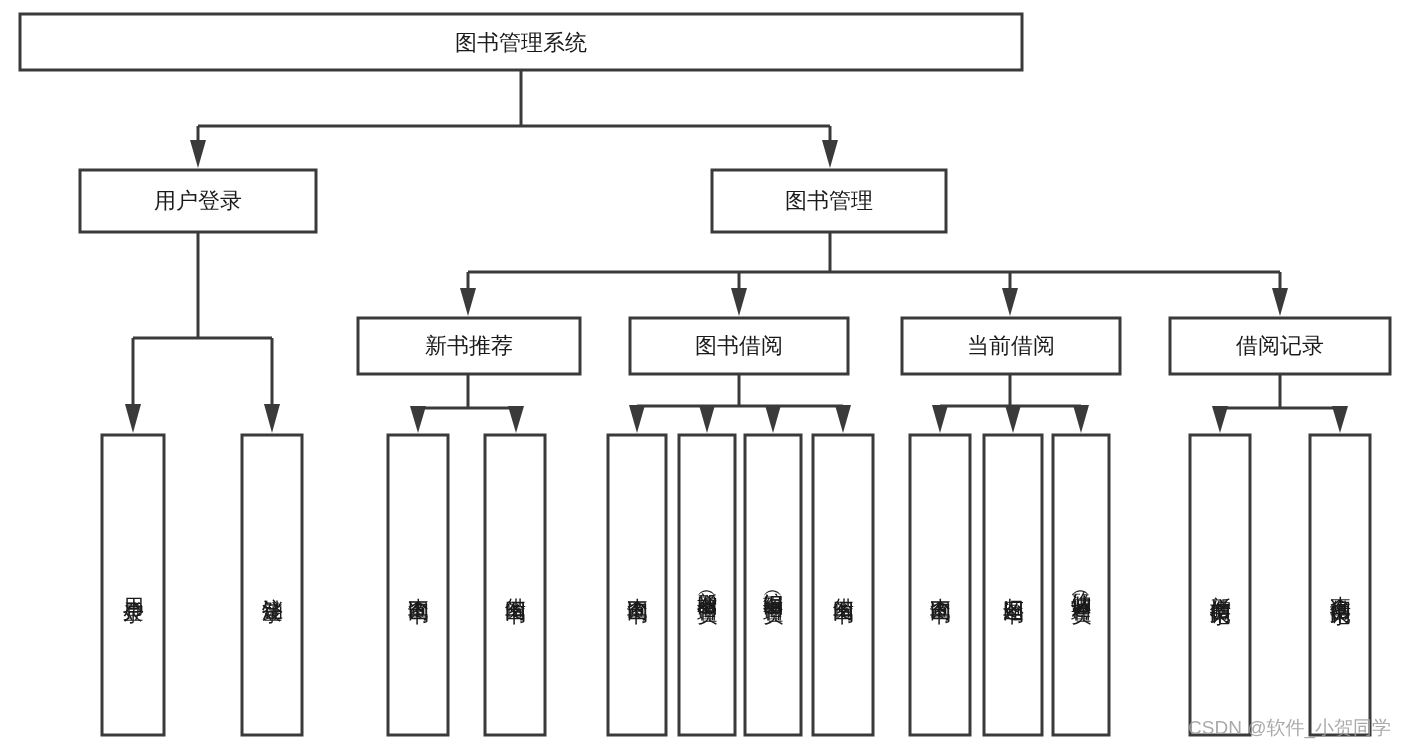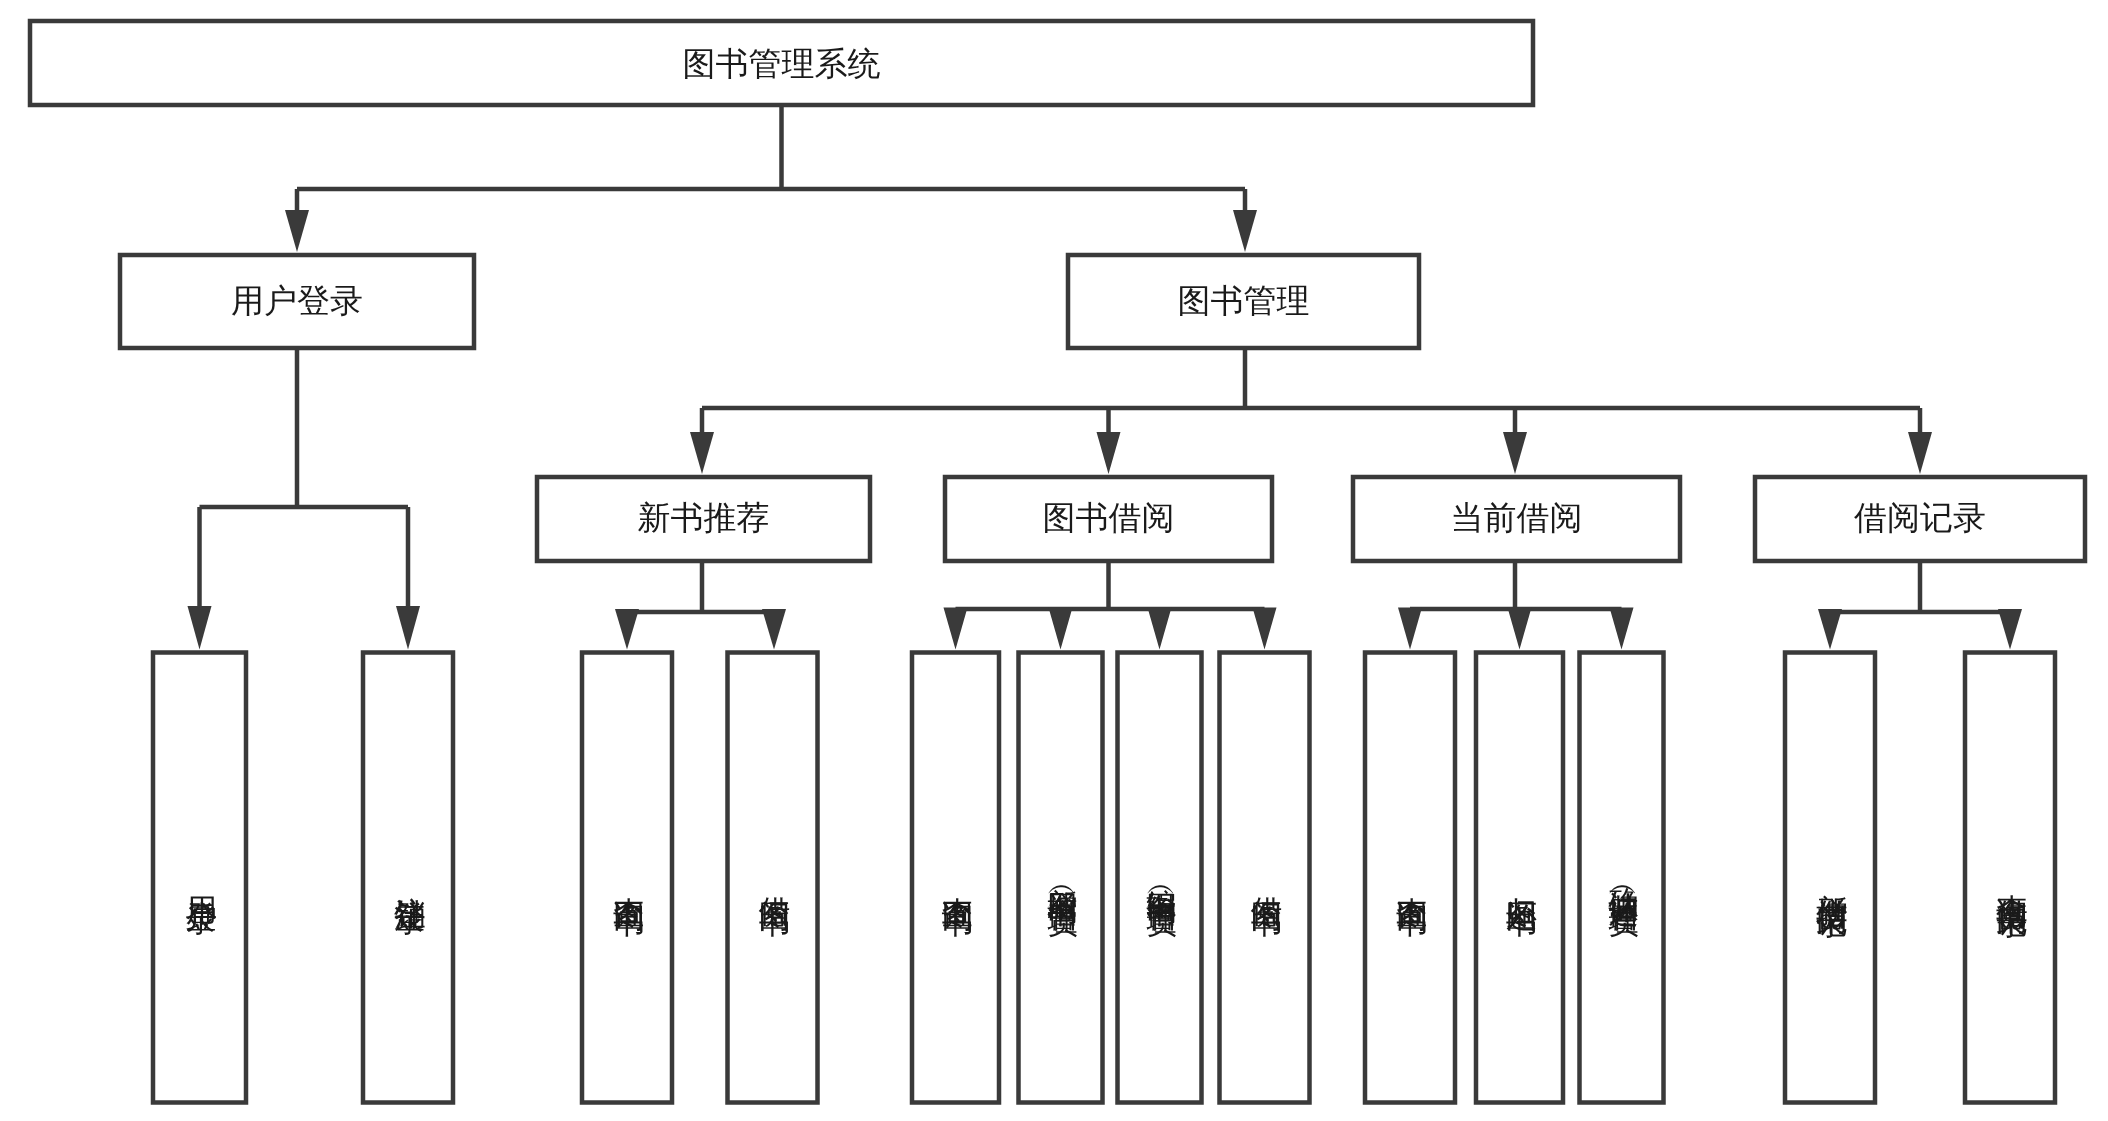--- a/index.html
+++ b/index.html
@@ -199,14 +199,15 @@
   <div class="node-label-v" style="left:608px;  top:435px; width:58px; height:300px;">查询图书</div>
   <div class="node-label-v" style="left:679px;  top:435px; width:56px; height:300px; font-size:20px;">新增图书（管理员）</div>
   <div class="node-label-v" style="left:745px;  top:435px; width:56px; height:300px; font-size:20px;">编辑图书（管理员）</div>
   <div class="node-label-v" style="left:813px;  top:435px; width:60px; height:300px;">借阅图书</div>
   <div class="node-label-v" style="left:910px;  top:435px; width:60px; height:300px;">查询图书</div>
   <div class="node-label-v" style="left:984px;  top:435px; width:58px; height:300px;">归还图书</div>
   <div class="node-label-v" style="left:1053px; top:435px; width:56px; height:300px; font-size:20px;">确认归还（管理员）</div>
   <div class="node-label-v" style="left:1190px; top:435px; width:60px; height:300px;">新增借阅记录</div>
   <div class="node-label-v" style="left:1310px; top:435px; width:60px; height:300px;">查询借阅记录</div>
 
+  <div class="watermark">CSDN @软件_小贺同学</div>
 
 </div>
 
 </body></html>

